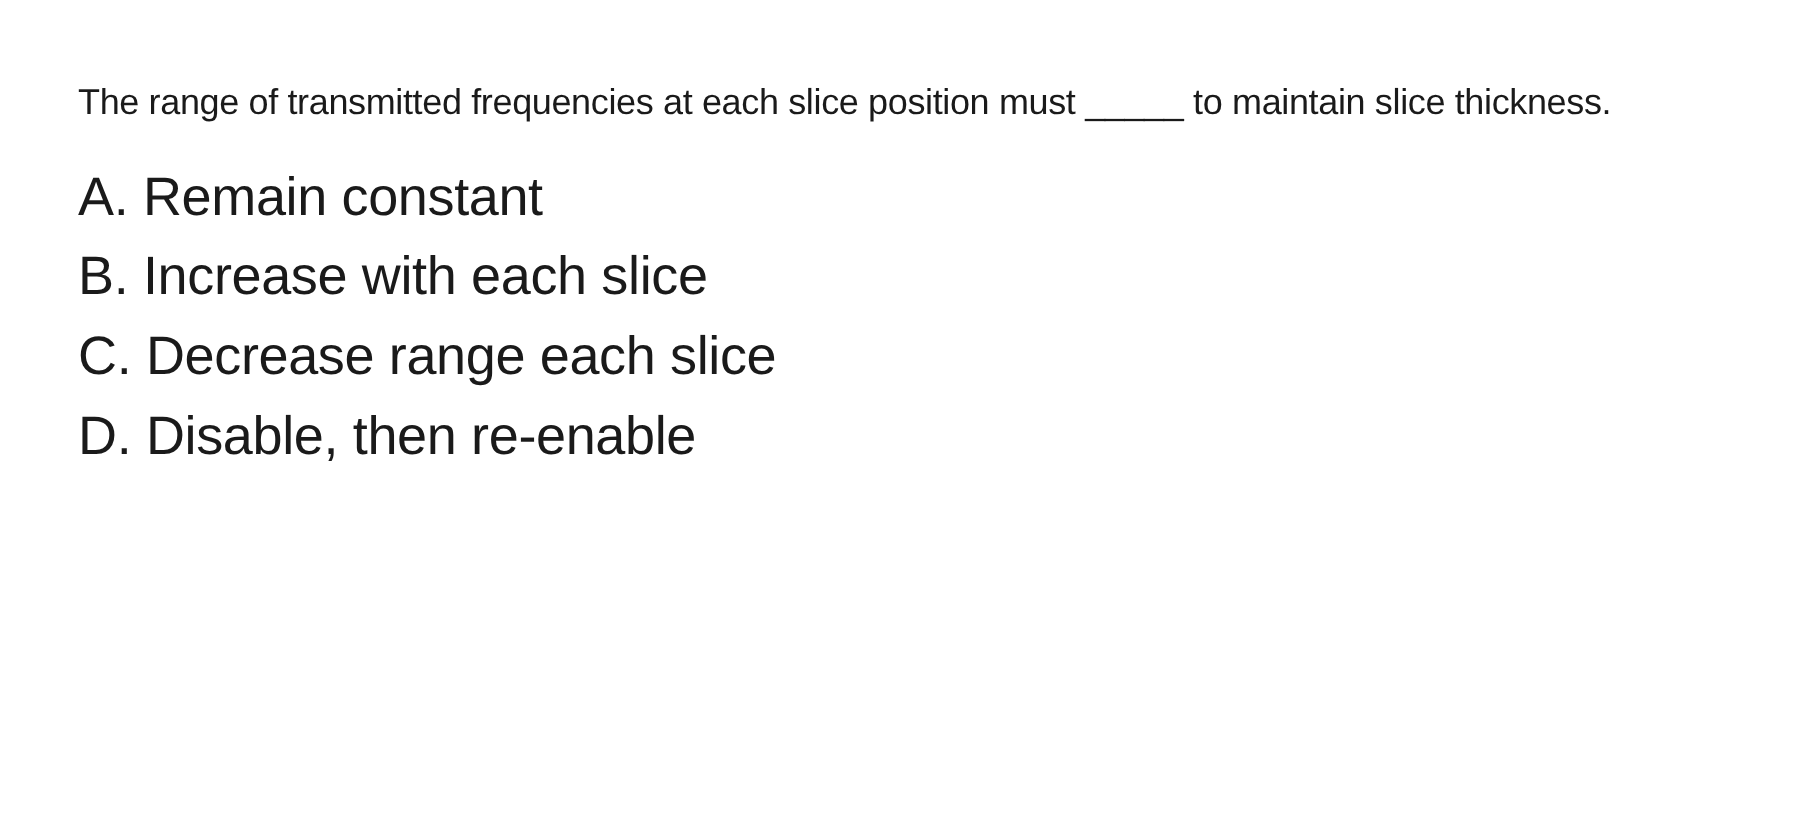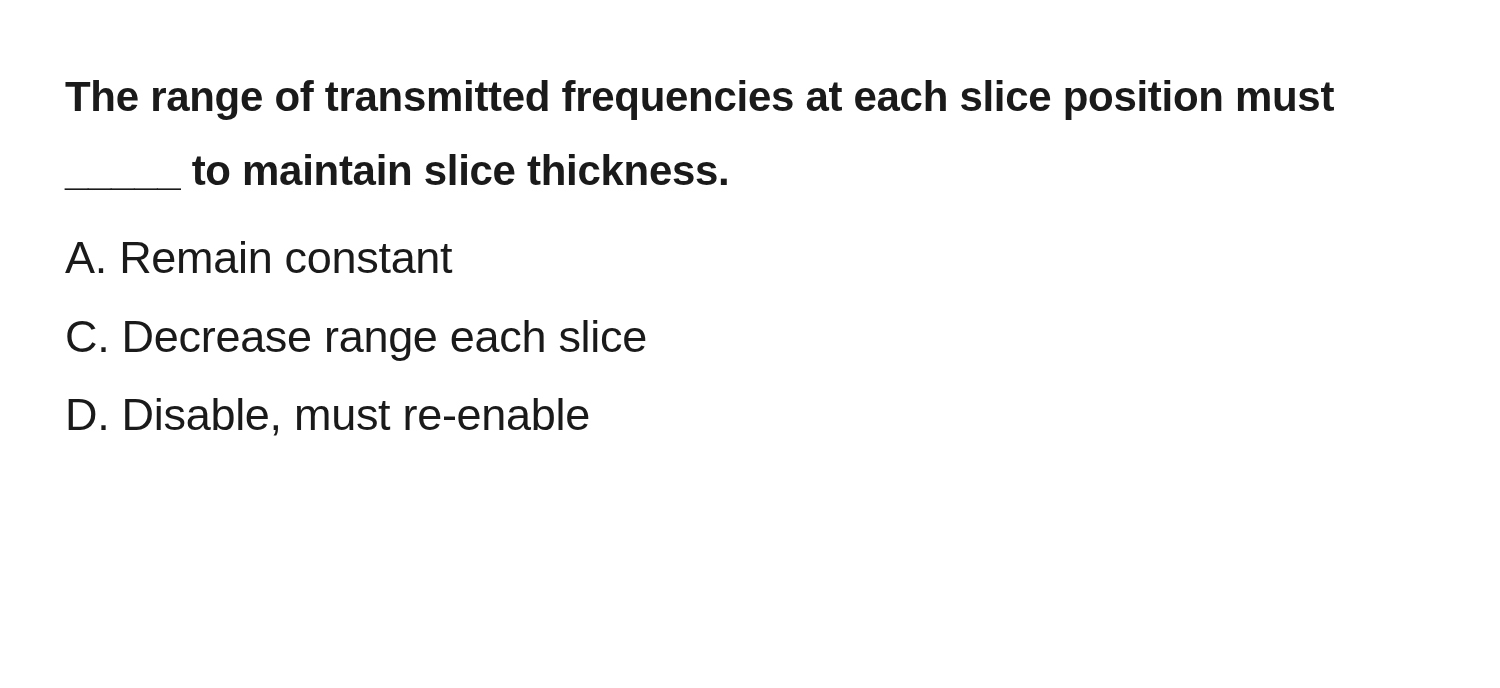--- a/index.html
+++ b/index.html
@@ -9,30 +9,30 @@
     }
     body {
       width: 1500px;
       height: 688px;
       background: #ffffff;
       font-family: -apple-system, BlinkMacSystemFont, "Segoe UI", Helvetica, Arial, sans-serif;
       padding: 60px 65px;
       color: #1a1a1a;
     }
     .question-text {
-      font-size: 42px;
+      font-size: 30px;
       line-height: 1.75;
-      font-weight: 700;
+      font-weight: 400;
       margin-bottom: 22px;
       letter-spacing: -0.3px;
     }
     .options {
       display: flex;
       flex-direction: column;
-      gap: 20px;
+      gap: 8px;
     }
     .option {
       font-size: 45px;
       line-height: 1.3;
       font-weight: 400;
       letter-spacing: -0.3px;
     }
     .option-letter {
       display: inline;
     }
@@ -44,20 +44,24 @@
 <body>
 
 <div class="question-text">The range of transmitted frequencies at each slice position must _____ to maintain slice thickness.</div>
 
 <div class="options">
   <div class="option">
     <span class="option-letter">A.</span>
     <span class="option-label">Remain constant</span>
   </div>
   <div class="option">
+    <span class="option-letter">B.</span>
+    <span class="option-label">Increase with each slice</span>
+  </div>
+  <div class="option">
     <span class="option-letter">C.</span>
     <span class="option-label">Decrease range each slice</span>
   </div>
   <div class="option">
     <span class="option-letter">D.</span>
-    <span class="option-label">Disable, must re-enable</span>
+    <span class="option-label">Disable, then re-enable</span>
   </div>
 </div>
 
 </body></html>

